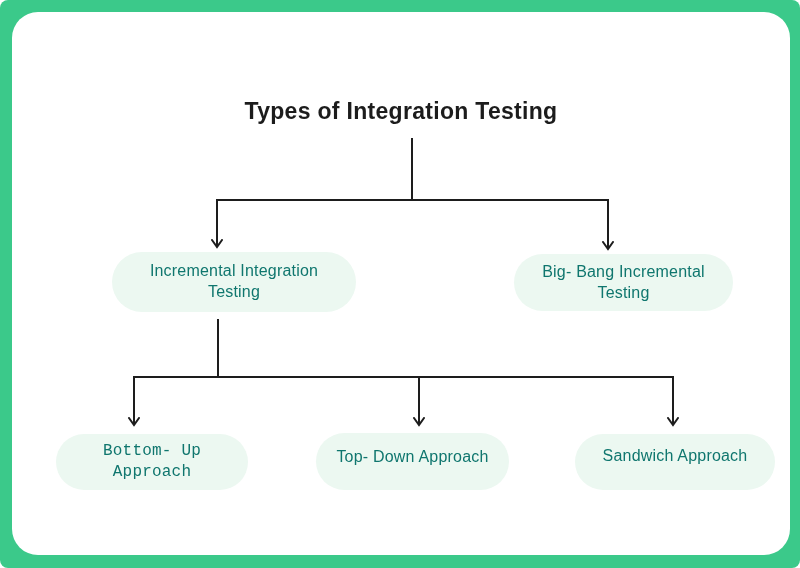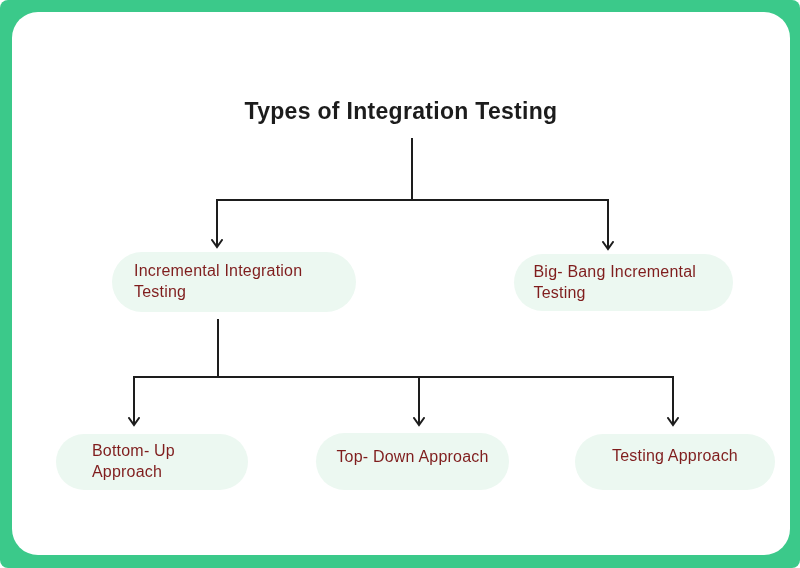--- a/index.html
+++ b/index.html
@@ -32,34 +32,34 @@
     width:800px;height:568px;
     pointer-events:none;
   }
   .node{
     position:absolute;
     background:#ecf8f1;
     border-radius:30px;
     display:flex;
     align-items:center;
     justify-content:center;
-    text-align:left;
+    text-align:center;
     font-size:16px;
     font-weight:500;
     line-height:1.3;
-    color:#7f1d1d;
+    color:#0f766e;
     letter-spacing:0.2px;
   }
   .node .lbl{display:inline-block;}
   #node-incremental{left:100px;top:240px;width:244px;height:60px;}
   #node-incremental .lbl{max-width:200px;}
   #node-bigbang{left:502px;top:242px;width:219px;height:57px;}
   #node-bigbang .lbl{max-width:180px;}
   #node-bottomup{left:44px;top:422px;width:192px;height:56px;}
-  #node-bottomup .lbl{max-width:120px;}
+  #node-bottomup .lbl{max-width:120px;font-family:Liberation Mono, monospace;}
   #node-topdown{left:304px;top:421px;width:193px;height:57px;padding-bottom:8px;box-sizing:border-box;}
   #node-sandwich{left:563px;top:422px;width:200px;height:56px;padding-bottom:12px;box-sizing:border-box;}
 </style>
 </head>
 <body>
 
 <div id="app">
   <div id="card">
 
     <div id="title">Types of Integration Testing</div>
@@ -102,17 +102,17 @@
 
     <div id="node-bottomup" class="node">
       <span class="lbl">Bottom- Up Approach</span>
     </div>
 
     <div id="node-topdown" class="node">
       <span class="lbl">Top- Down Approach</span>
     </div>
 
     <div id="node-sandwich" class="node">
-      <span class="lbl">Testing Approach</span>
+      <span class="lbl">Sandwich Approach</span>
     </div>
 
   </div>
 </div>
 
 </body></html>

